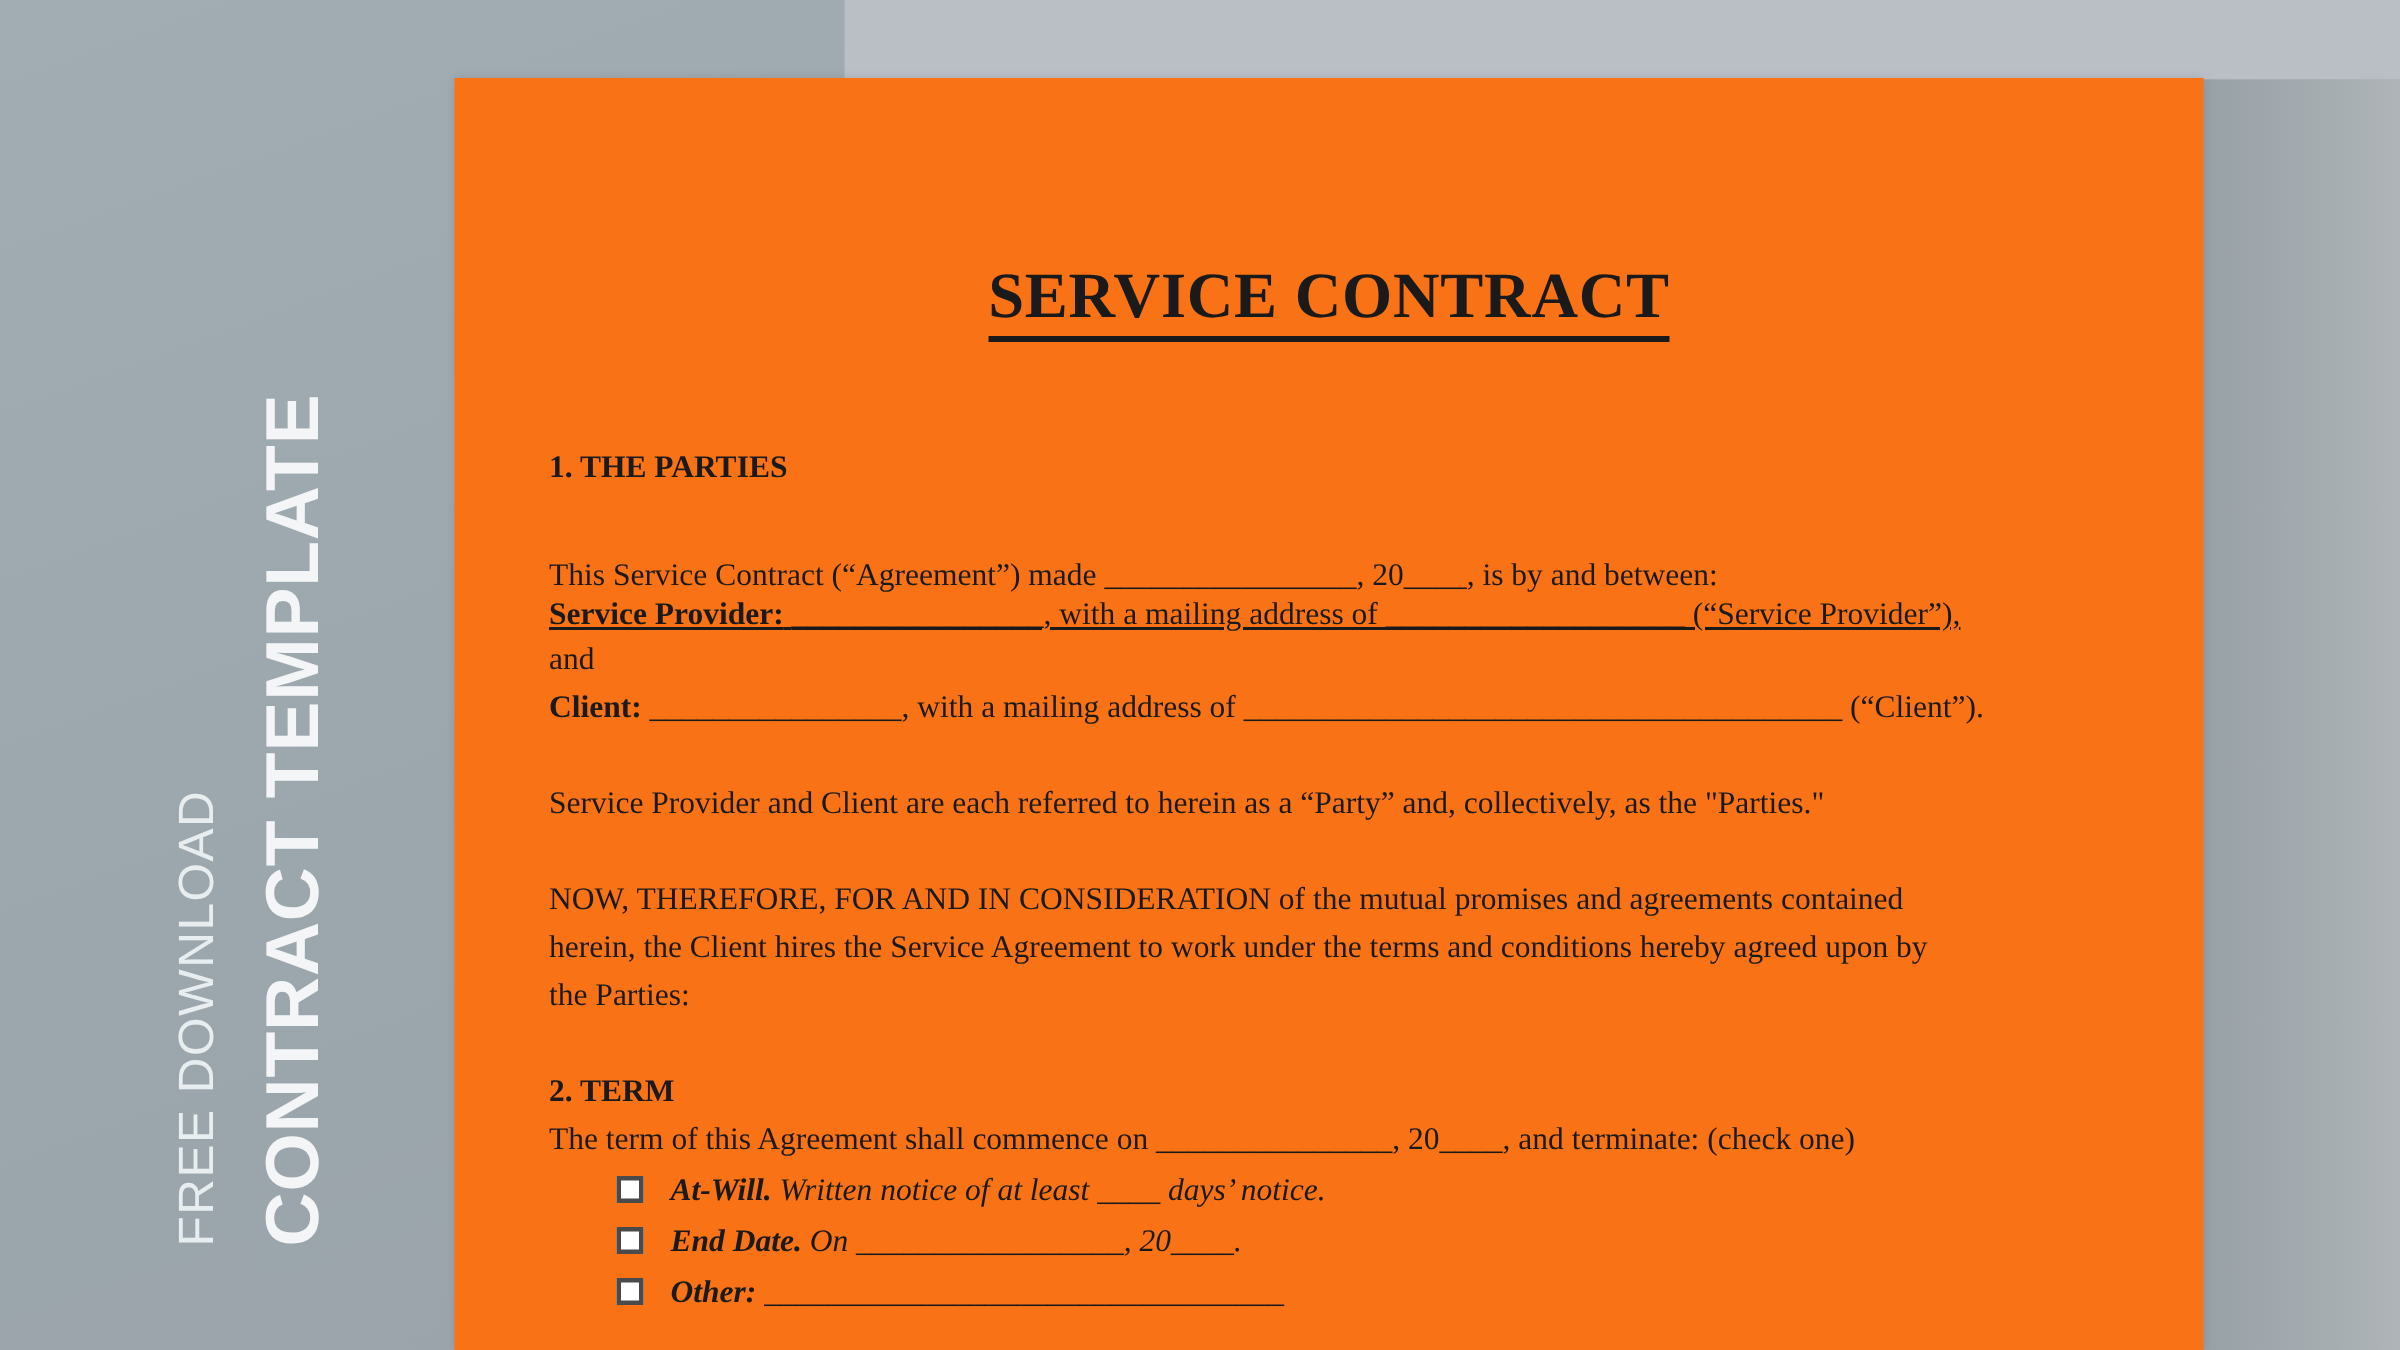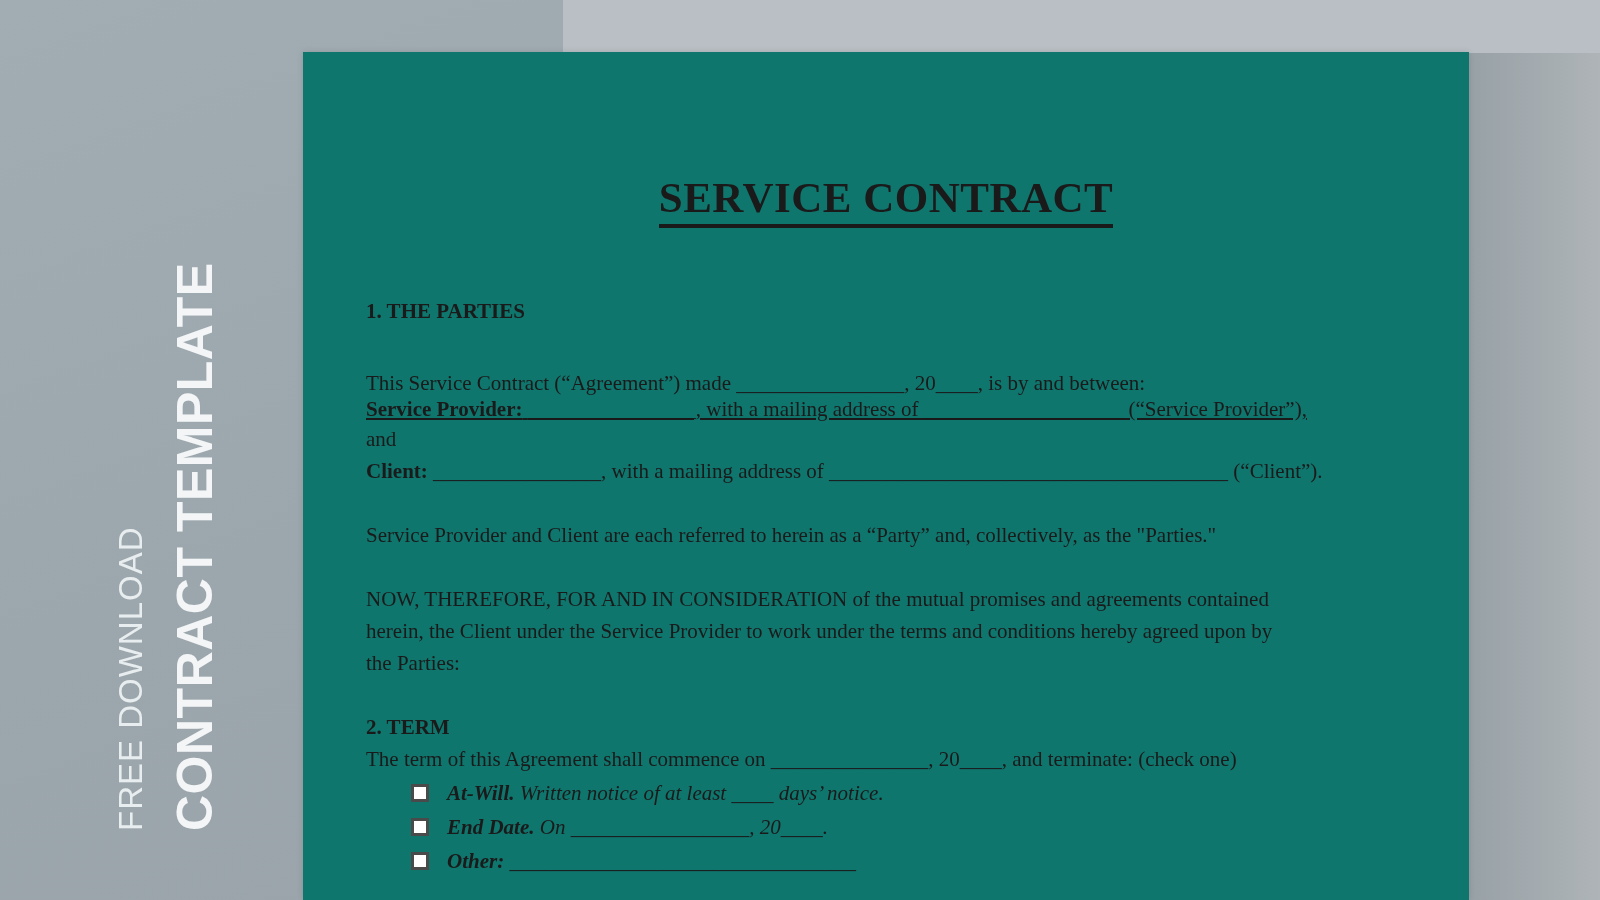--- a/index.html
+++ b/index.html
@@ -36,21 +36,21 @@
     color:#f3f5f6; letter-spacing:0.5px;
   }
   .wm-small {
     left:112px; top:831px;
     font-size:33px; line-height:38px; font-weight:400;
     color:rgba(246,249,250,0.85); letter-spacing:1px;
   }
   
   .page {
     position:absolute; left:303px; top:52px; width:1166px; height:848px;
-    background:#0f766e;
+    background:#f97316;
     color:#1a1a1a;
     box-shadow:0 0 6px rgba(0,0,0,0.12);
   }
   .page * { box-sizing:border-box; }
   .blk {
     position:absolute; left:63px; width:1040px;
     font-size:21px; line-height:32px; white-space:nowrap;
   }
   .doc-title {
     top:122px; text-align:center;
@@ -113,21 +113,21 @@
 
   <div class="blk t-prov"><strong>Service Provider:</strong> <span>________________, with a mailing address of ___________________ (“Service Provider”),</span></div>
 
   <div class="blk t-and">and</div>
 
   <div class="blk t-cli"><strong>Client:</strong> <span>________________, with a mailing address of ______________________________________ (“Client”).</span></div>
 
   <div class="blk t-ref">Service Provider and Client are each referred to herein as a “Party” and, collectively, as the "Parties."</div>
 
   <div class="blk t-c1">NOW, THEREFORE, FOR AND IN CONSIDERATION of the mutual promises and agreements contained</div>
-  <div class="blk t-c2">herein, the Client under the Service Provider to work under the terms and conditions hereby agreed upon by</div>
+  <div class="blk t-c2">herein, the Client hires the Service Agreement to work under the terms and conditions hereby agreed upon by</div>
   <div class="blk t-c3">the Parties:</div>
 
   <div class="blk hd t-s2h">2. TERM</div>
 
   <div class="blk t-term">The term of this Agreement shall commence on _______________, 20____, and terminate: (check one)</div>
 
   <div class="blk check-row t-r1">
     <span class="checkbox"></span>
     <span><strong>At-Will.</strong> <span>Written notice of at least ____ days’ notice.</span></span>
   </div>

